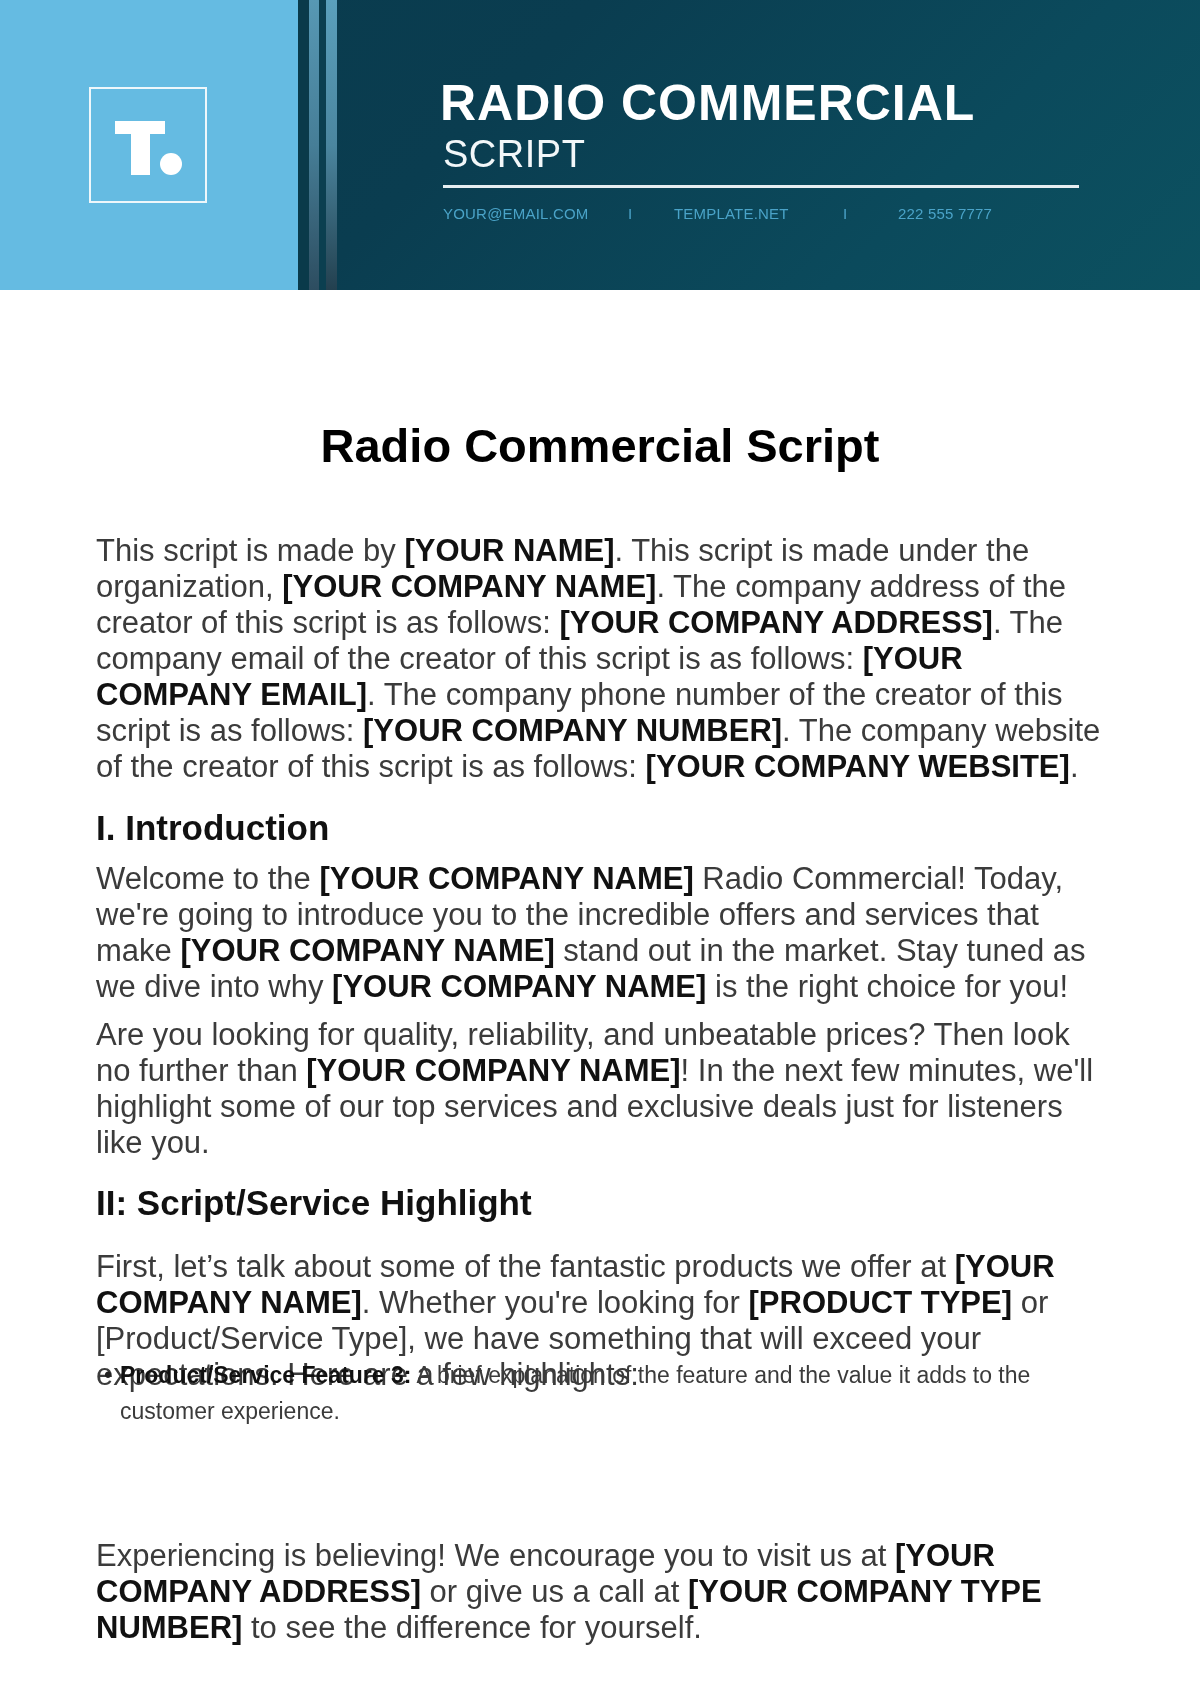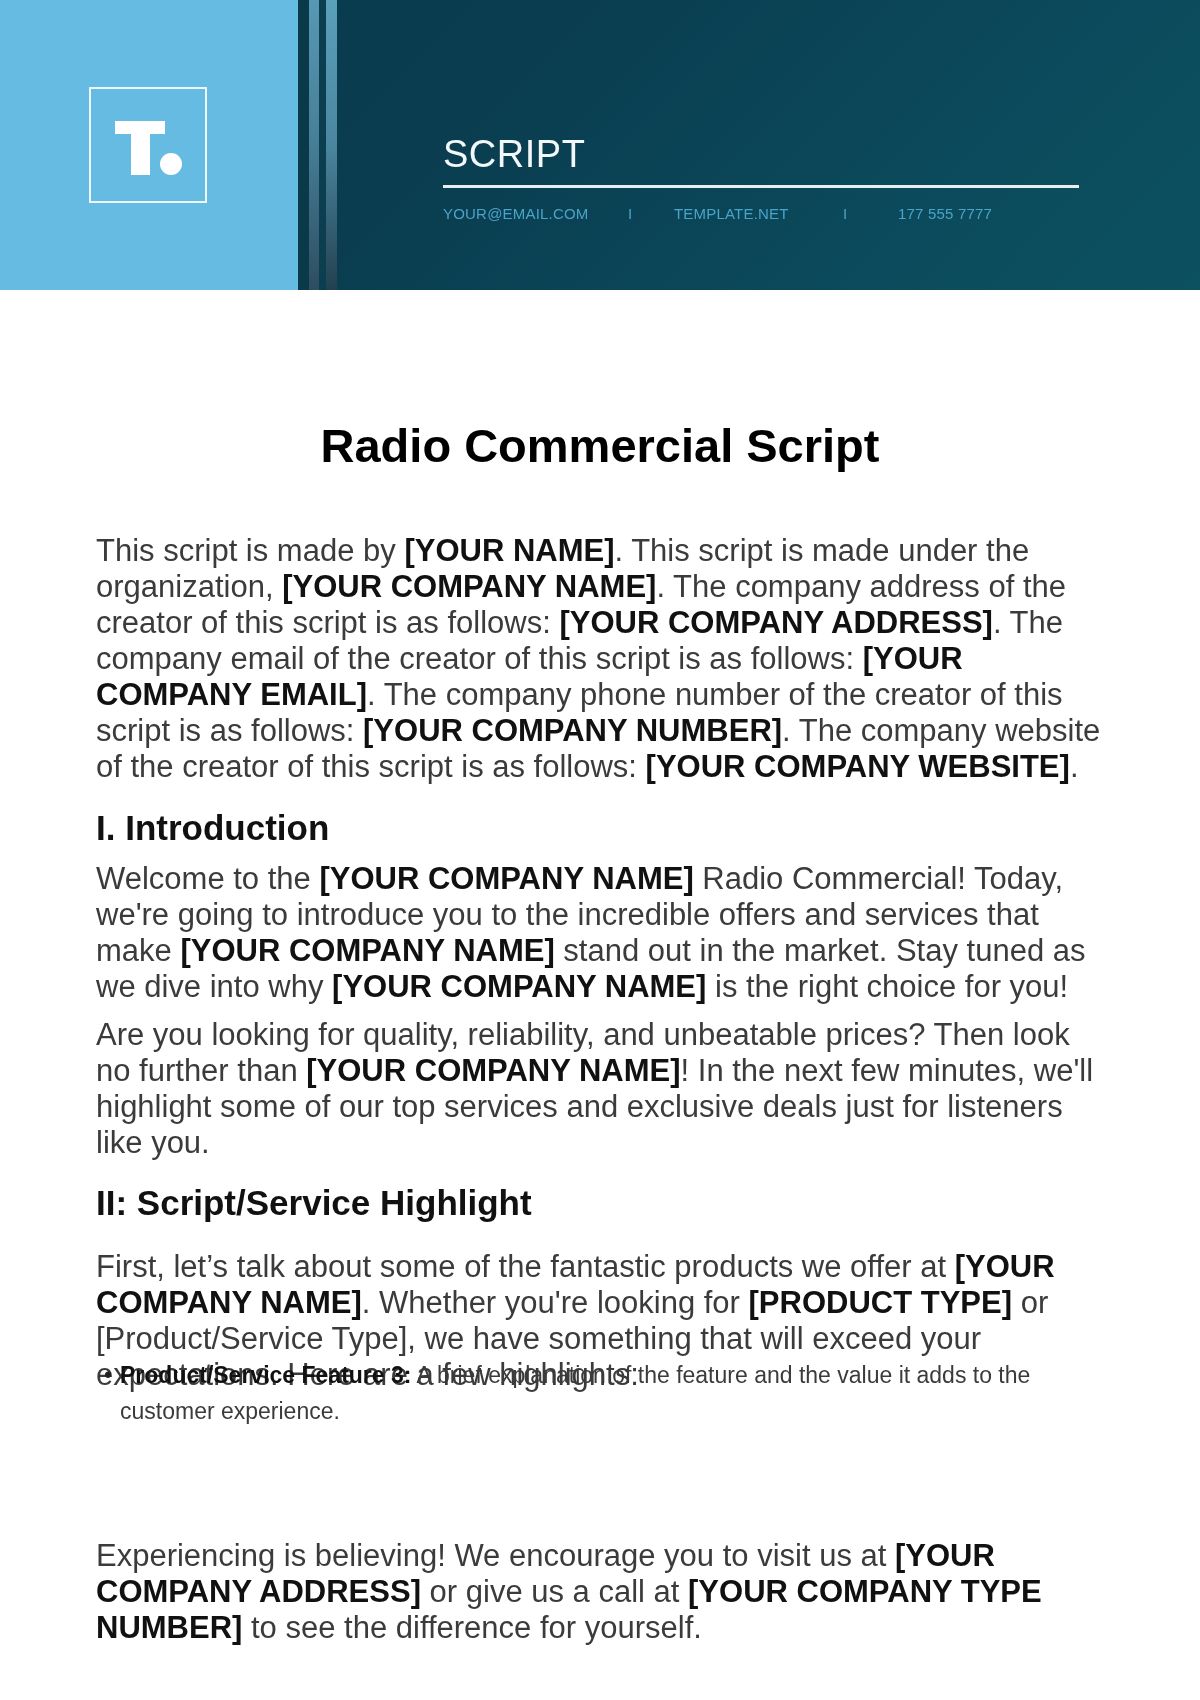--- a/index.html
+++ b/index.html
@@ -47,28 +47,29 @@
           <div class="stem"></div>
       </div>
       <div class="logo-dot"></div>
     </div>
   </div>
   <div class="stripe s1"></div>
   <div class="stripe s2"></div>
   <div class="stripe s3"></div>
   <div class="stripe s4"></div>
 
+  <div class="header-title">RADIO COMMERCIAL</div>
   <div class="header-sub">SCRIPT</div>
   <div class="header-rule"></div>
 
   <span class="contact" style="left:443px">YOUR@EMAIL.COM</span>
   <span class="contact" style="left:628px">I</span>
   <span class="contact" style="left:674px">TEMPLATE.NET</span>
   <span class="contact" style="left:843px">I</span>
-  <span class="contact" style="left:898px">177 555 7777</span>
+  <span class="contact" style="left:898px">222 555 7777</span>
 </header>
 
 <h1 class="doc-title">Radio Commercial Script</h1>
 
 <p class="para" style="top:533px">This script is made by <b>[YOUR NAME]</b>. This script is made under the organization, <b>[YOUR COMPANY NAME]</b>. The company address of the creator of this script is as follows: <b>[YOUR COMPANY ADDRESS]</b>. The company email of the creator of this script is as follows: <b>[YOUR COMPANY EMAIL]</b>. The company phone number of the creator of this script is as follows: <b>[YOUR COMPANY NUMBER]</b>. The company website of the creator of this script is as follows: <b>[YOUR COMPANY WEBSITE]</b>.</p>
 
 <h2 class="h2" style="top:808px">I. Introduction</h2>
 <p class="para" style="top:861px">Welcome to the <b>[YOUR COMPANY NAME]</b> Radio Commercial! Today, we're going to introduce you to the incredible offers and services that make <b>[YOUR COMPANY NAME]</b> stand out in the market. Stay tuned as we dive into why <b>[YOUR COMPANY NAME]</b> is the right choice for you!</p>
 <p class="para" style="top:1017px">Are you looking for quality, reliability, and unbeatable prices? Then look no further than <b>[YOUR COMPANY NAME]</b>! In the next few minutes, we'll highlight some of our top services and exclusive deals just for listeners like you.</p>
 

